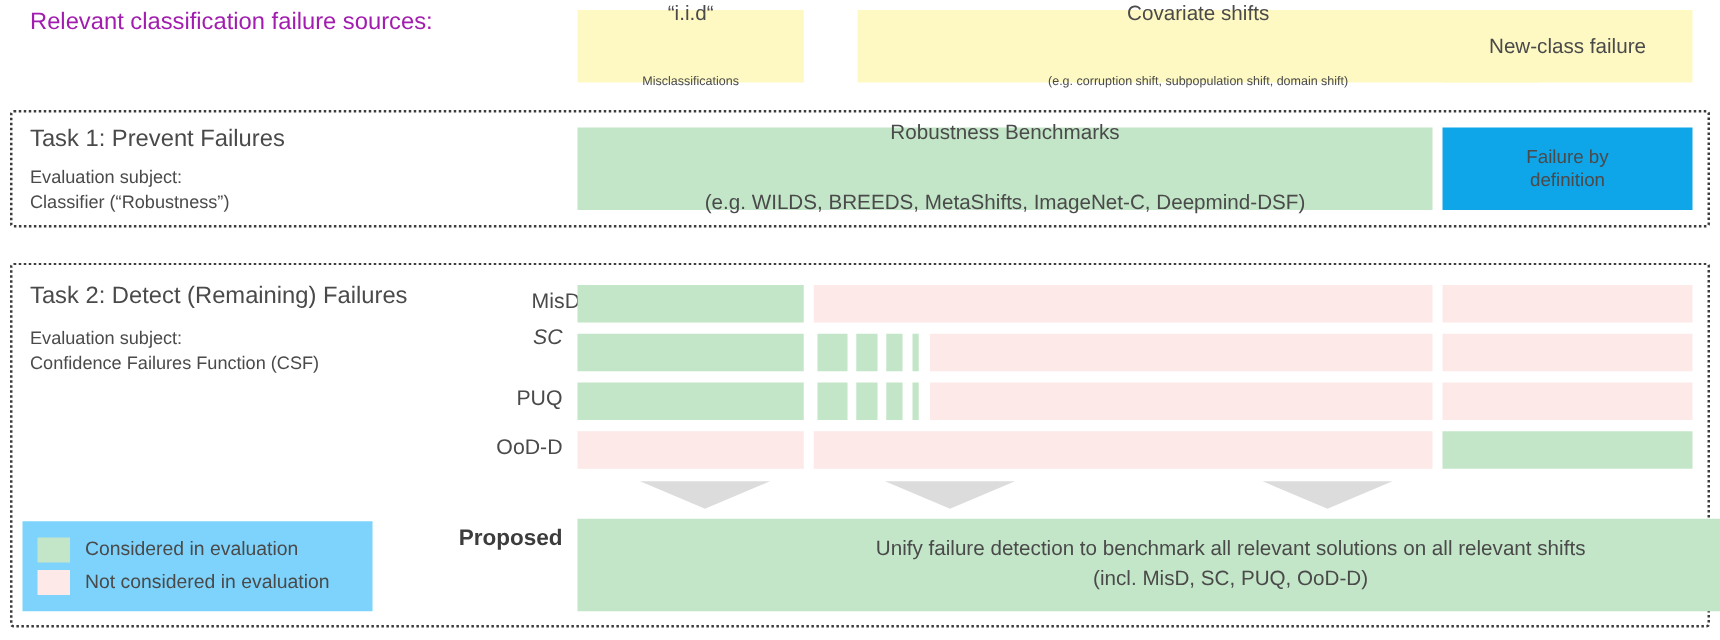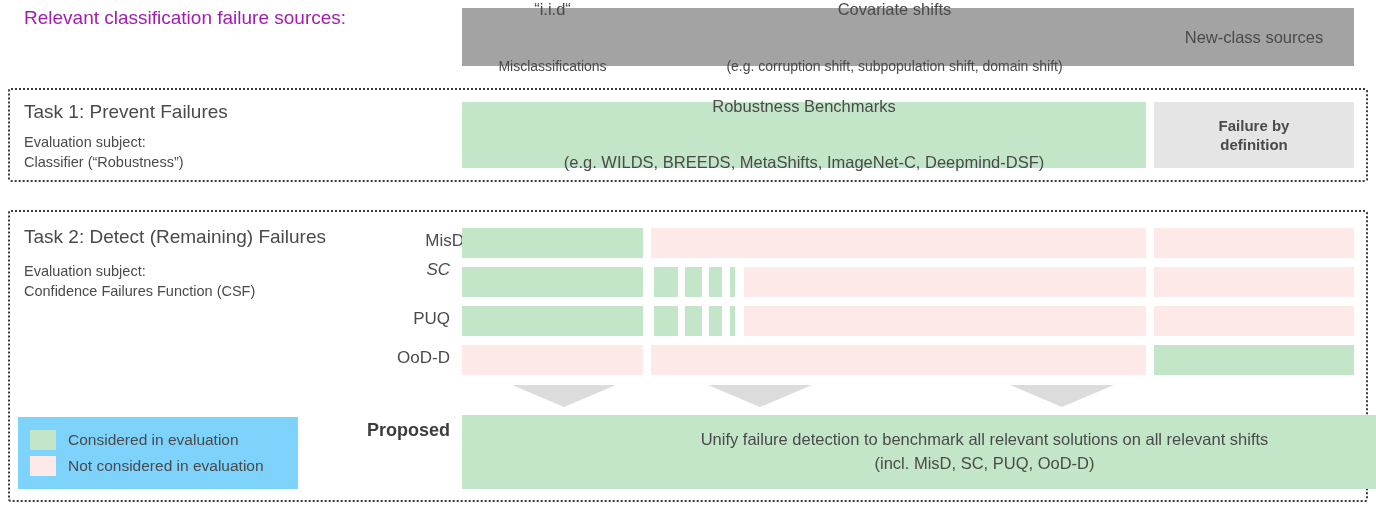--- a/index.html
+++ b/index.html
@@ -3,37 +3,37 @@
 <meta charset="utf-8">
 <style>
   html,body{margin:0;padding:0;background:#ffffff;}
   body{width:1376px;height:512px;position:relative;overflow:hidden;
        font-family:"Liberation Sans",sans-serif;color:#4a4a4a;
        -webkit-font-smoothing:antialiased;}
   .abs{position:absolute;box-sizing:border-box;}
 
   
   #hdr-label{left:24px;top:7px;width:420px;font-size:19px;color:#a21caf;line-height:1.2;}
-  .hdrcell{background:#a3a3a3;display:flex;flex-direction:column;align-items:center;
+  .hdrcell{background:#fef9c3;display:flex;flex-direction:column;align-items:center;
            justify-content:center;text-align:right;line-height:1.22;color:#4a4a4a;}
   .hdr-t1{font-size:16.5px;}
-  .hdr-t2{font-size:14px;margin-top:39px;}
+  .hdr-t2{font-size:10px;margin-top:39px;}
 
   
   .frame{border:2px dotted #3c3c3c;border-radius:3px;background:#fff;}
 
   
   .task-title{font-size:19px;color:#4a4a4a;}
   .task-sub{font-size:14.5px;color:#4a4a4a;line-height:1.35;}
 
   
   .bar{height:30px;}
   .green{background:#c3e6c8;}
   .pink{background:#fde9e8;}
-  .grey{background:#e5e5e5;font-weight:bold;}
+  .grey{background:#0ea5e9;}
   .rowlabel{font-size:17px;color:#4a4a4a;text-align:right;}
 
   .cellbox{display:flex;flex-direction:column;align-items:center;justify-content:center;
            text-align:center;line-height:1.3;color:#4a4a4a;font-size:15px;}
 
   .benchbox{display:flex;flex-direction:column;align-items:center;justify-content:center;
             text-align:center;line-height:1.45;}
   .bench-t1{font-size:16.5px;}
   .bench-t2{font-size:16.5px;}
 
@@ -50,27 +50,27 @@
 </head>
 <body>
 
 <div class="abs" id="hdr-label">Relevant classification failure sources:</div>
 
 <div class="abs hdrcell" style="left:462px;top:8px;width:181px;height:58px;">
   <div class="hdr-t1">“i.i.d“</div>
   <div class="hdr-t2">Misclassifications</div>
 </div>
 
-<div class="abs hdrcell" style="left:622px;top:8px;width:545px;height:58px;">
+<div class="abs hdrcell" style="left:686px;top:8px;width:545px;height:58px;">
   <div class="hdr-t1">Covariate shifts</div>
   <div class="hdr-t2">(e.g. corruption shift, subpopulation shift, domain shift)</div>
 </div>
 
 <div class="abs hdrcell" style="left:1154px;top:8px;width:200px;height:58px;">
-  <div class="hdr-t1">New-class sources</div>
+  <div class="hdr-t1">New-class failure</div>
 </div>
 
 <div class="abs frame" style="left:8px;top:88px;width:1360px;height:94px;"></div>
 
 <div class="abs task-title" style="left:24px;top:101px;">Task 1: Prevent Failures</div>
 <div class="abs task-sub" style="left:24px;top:133px;">
   <div>Evaluation subject:</div>
   <div>Classifier (“Robustness”)</div>
 </div>
 

